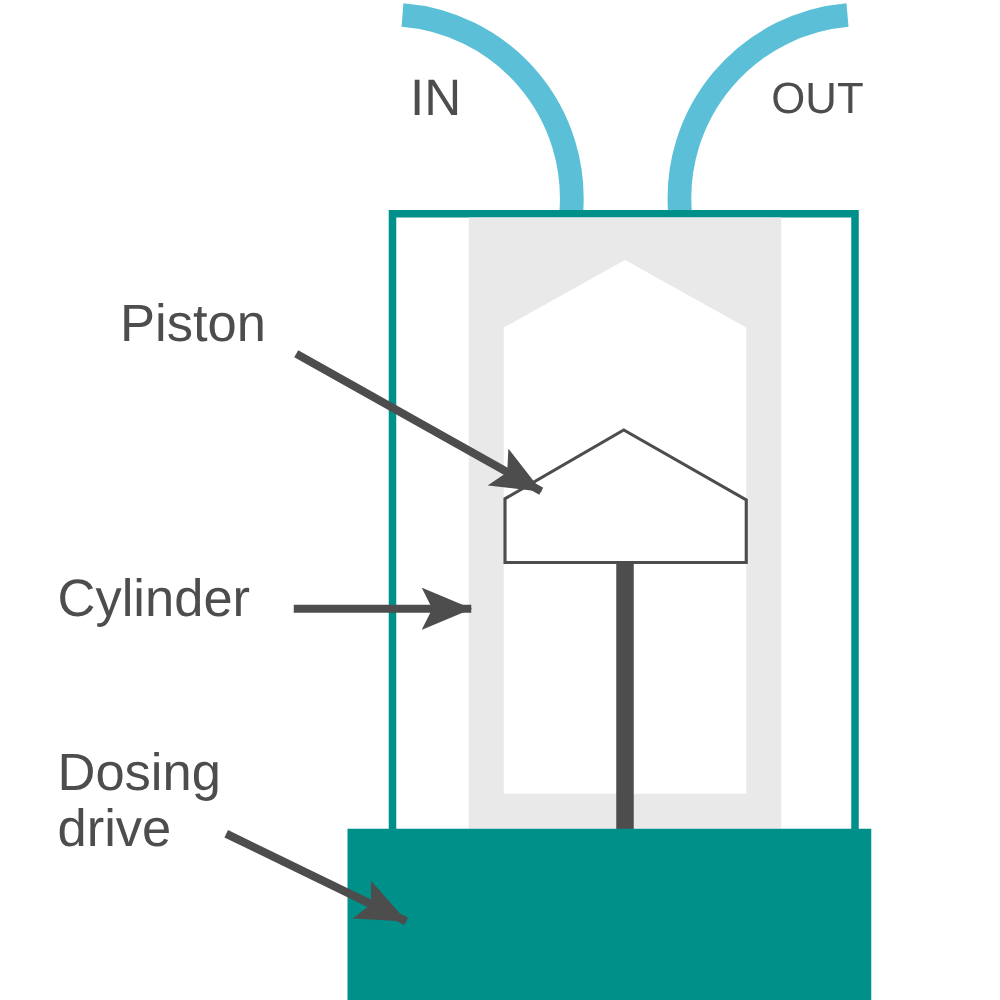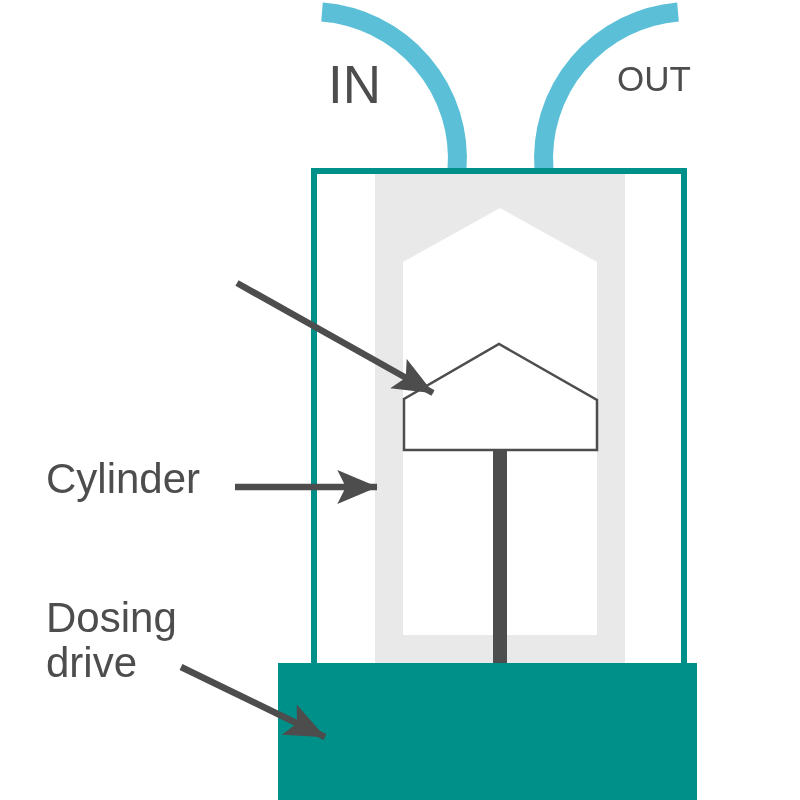--- a/index.html
+++ b/index.html
@@ -19,21 +19,21 @@
   }
   .canvas svg{position:absolute;left:0;top:0;}
   .label{
     position:absolute;
     color:var(--dark_gray);
     font-family:"Liberation Sans", sans-serif;
     font-weight:400;
     white-space:pre-line;
     user-select:none;
   }
-  .label-in   {left:328px; top:58px;  font-size:53px; line-height:1.0;}
+  .label-in   {left:328px; top:58px;  font-size:41px; line-height:1.0;}
   .label-out  {left:617px; top:61px;  font-size:35px; line-height:1.0;}
   .label-piston   {left:96px;  top:238px; font-size:42px; line-height:1.0;}
   .label-cylinder {left:46px;  top:458px; font-size:42px; line-height:1.0;}
   .label-dosing   {left:46px;  top:596px; font-size:42px; line-height:1.06;}
   .pipe{stroke:var(--tube_blue);stroke-width:19;fill:none;}
   .teal-stroke{stroke:var(--teal);}
   .teal-fill{fill:var(--teal);}
   .gray-fill{fill:var(--light_gray);}
   .dark-fill{fill:var(--dark_gray);}
   .arrow{stroke:var(--dark_gray);stroke-width:6.5;fill:none;}
@@ -65,17 +65,18 @@
 
     <rect class="teal-fill" x="278" y="663" width="419" height="137"></rect>
 
     <path class="arrow" d="M 237 283 L 433 393" marker-end="url(#ah)"></path>
     <path class="arrow" d="M 235 487 L 377 487" marker-end="url(#ah)"></path>
     <path class="arrow" d="M 181 667 L 325 737" marker-end="url(#ah)"></path>
   </svg>
 
   <div class="label label-in">IN</div>
   <div class="label label-out">OUT</div>
+  <div class="label label-piston">Piston</div>
   <div class="label label-cylinder">Cylinder</div>
   <div class="label label-dosing">Dosing
 drive</div>
 
 </div>
 
 </body></html>

